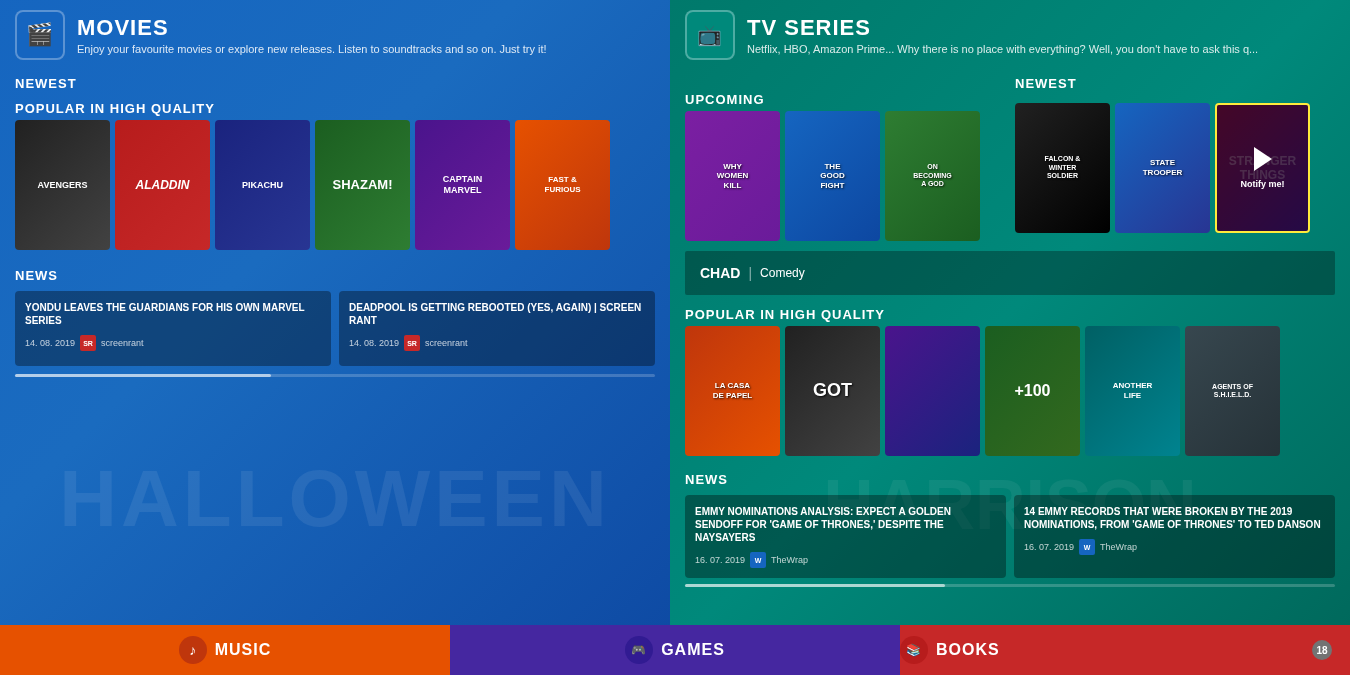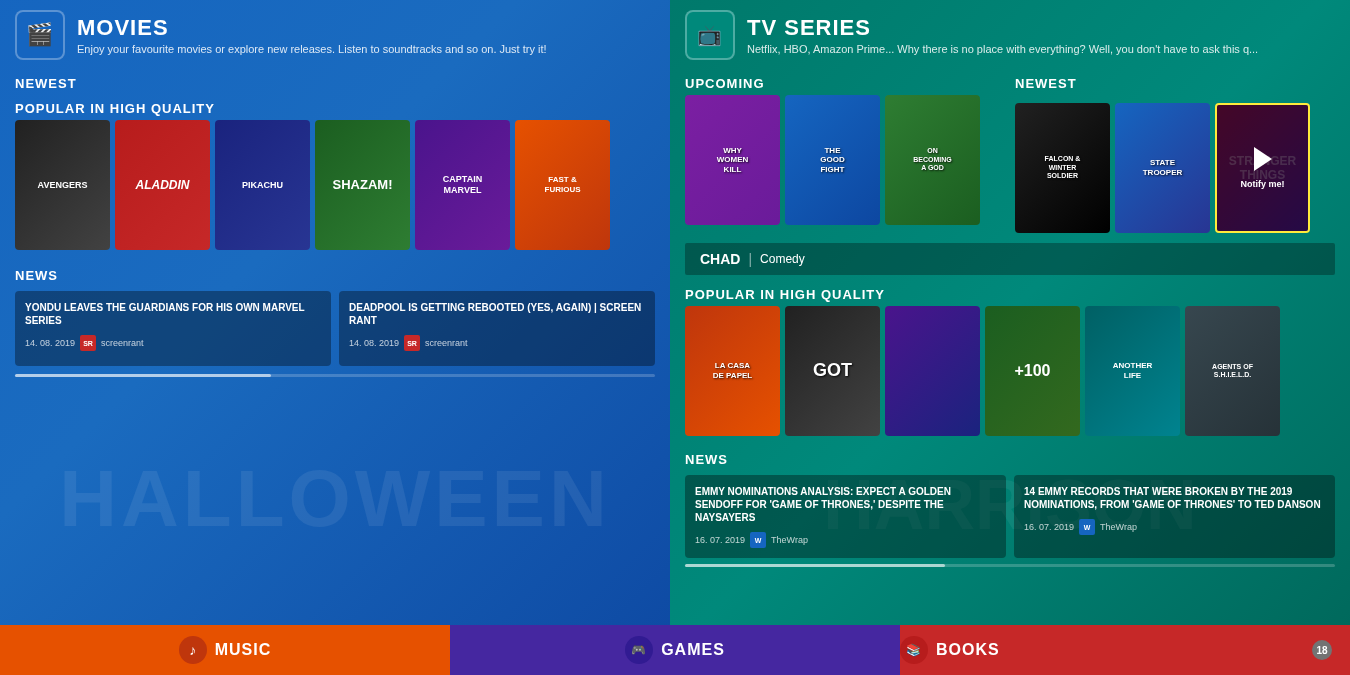--- a/index.html
+++ b/index.html
@@ -285,21 +285,21 @@
 
     .notify-text {
       color: white;
       font-size: 9px;
       font-weight: 700;
     }
 
     
     .genre-tag {
       background: rgba(0,0,0,0.3);
-      padding: 8px 15px;
+      padding: 14px 15px;
       display: flex;
       align-items: center;
       gap: 8px;
       margin: 2px 15px 6px;
       border-radius: 2px;
     }
 
     .genre-title {
       color: white;
       font-size: 14px;
@@ -390,20 +390,21 @@
 
     
     .tv-top-area {
       display: flex;
       gap: 0;
     }
 
     .tv-upcoming-col {
       width: 330px;
       flex-shrink: 0;
+      margin-top: 16px;
     }
 
     .tv-newest-col {
       flex: 1;
       position: relative;
     }
 
     .tv-newest-grid {
       display: flex;
       gap: 5px;

